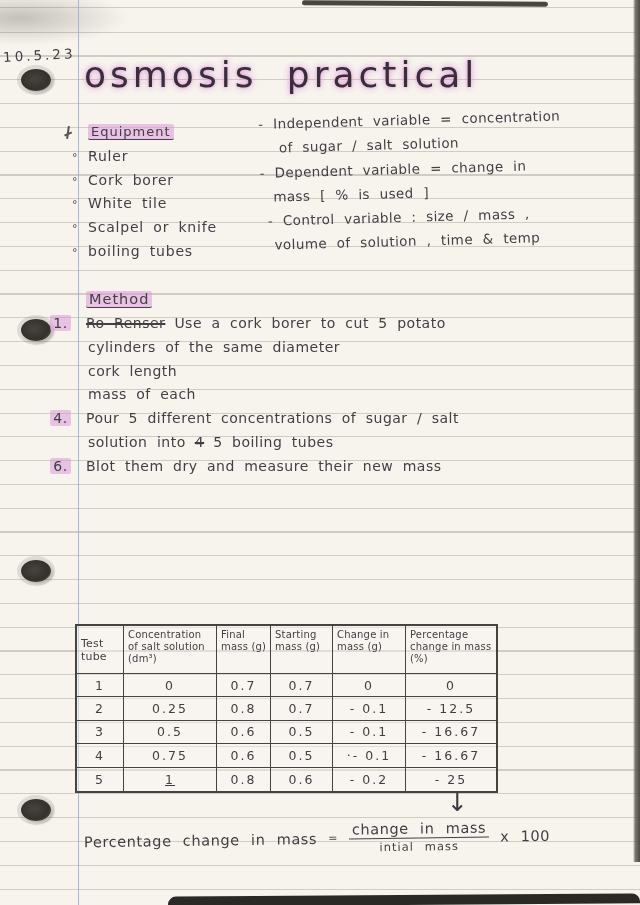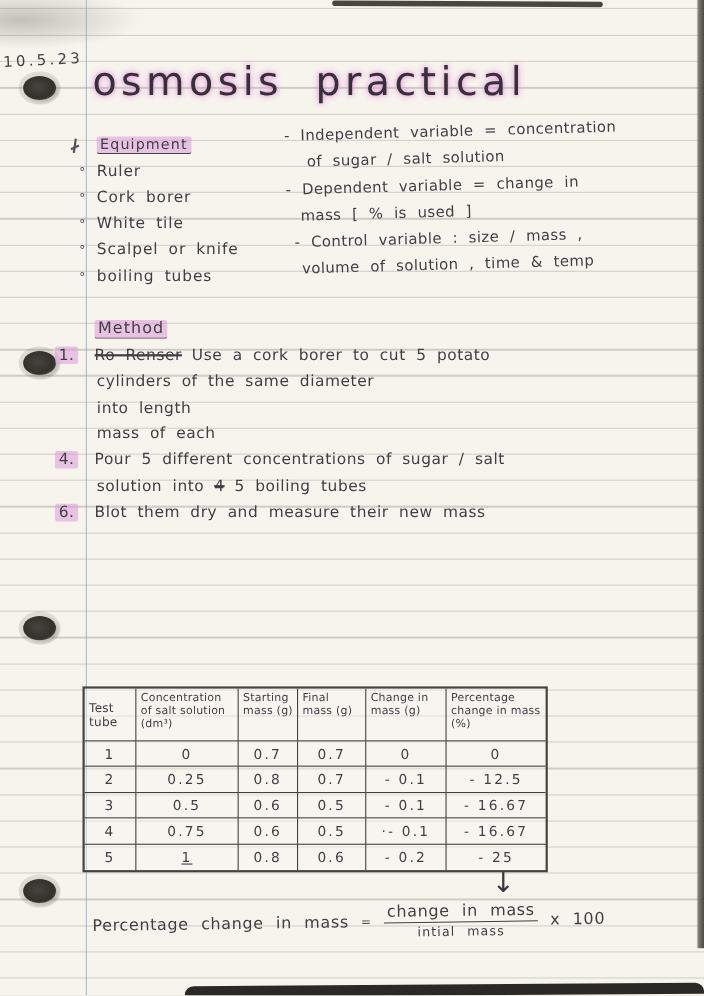--- a/index.html
+++ b/index.html
@@ -179,41 +179,41 @@
     <div class="v-line i3">- Control variable : size / mass ,</div>
     <div class="v-line i2">volume of solution , time &amp; temp</div>
   </div>
 
   <div class="method-header hl hl-u">Method</div>
   <div class="method">
     <div class="m-line">
       <span class="num hl">1.</span><span class="strike gap-r">Ro Renser</span><span>Use a cork borer to cut 5 potato</span>
     </div>
     <div class="m-line cont">cylinders of the same diameter</div>
-    <div class="m-line cont">into length</div>
+    <div class="m-line cont">cork length</div>
     <div class="m-line cont">mass of each</div>
     <div class="m-line">
       <span class="num hl">4.</span><span>Pour 5 different concentrations of sugar / salt</span>
     </div>
     <div class="m-line cont">
       <span class="gap-r">solution into</span><span class="strike gap-r">4</span><span>5 boiling tubes</span>
     </div>
     <div class="m-line">
       <span class="num hl">6.</span><span>Blot them dry and measure their new mass</span>
     </div>
   </div>
 
   <div class="rtable">
     <div class="th th-test">
       <span>Test</span>
       <span>tube</span>
     </div>
     <div class="th">Concentration of salt solution (dm³)</div>
+    <div class="th">Final mass (g)</div>
     <div class="th">Starting mass (g)</div>
-    <div class="th">Final mass (g)</div>
     <div class="th">Change in mass (g)</div>
     <div class="th">Percentage change in mass (%)</div>
 
     <div class="td">1</div>
     <div class="td">0</div>
     <div class="td">0.7</div>
     <div class="td">0.7</div>
     <div class="td">0</div>
     <div class="td">0</div>
 

